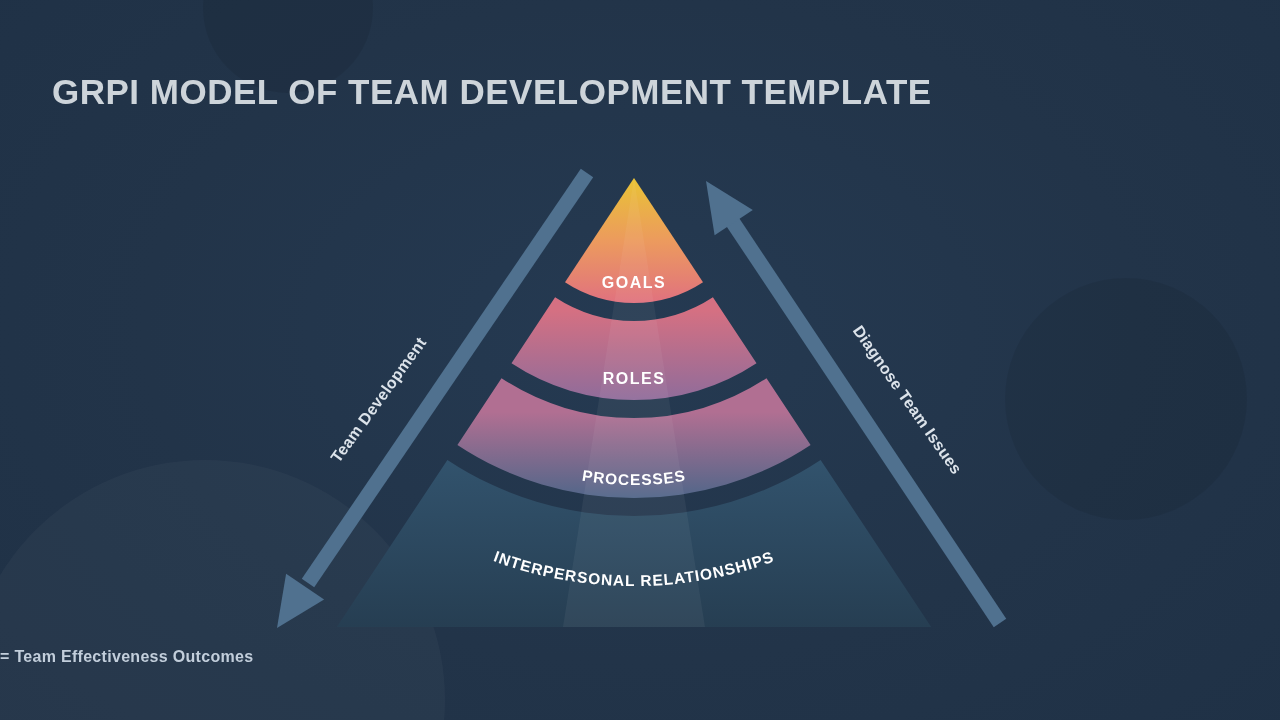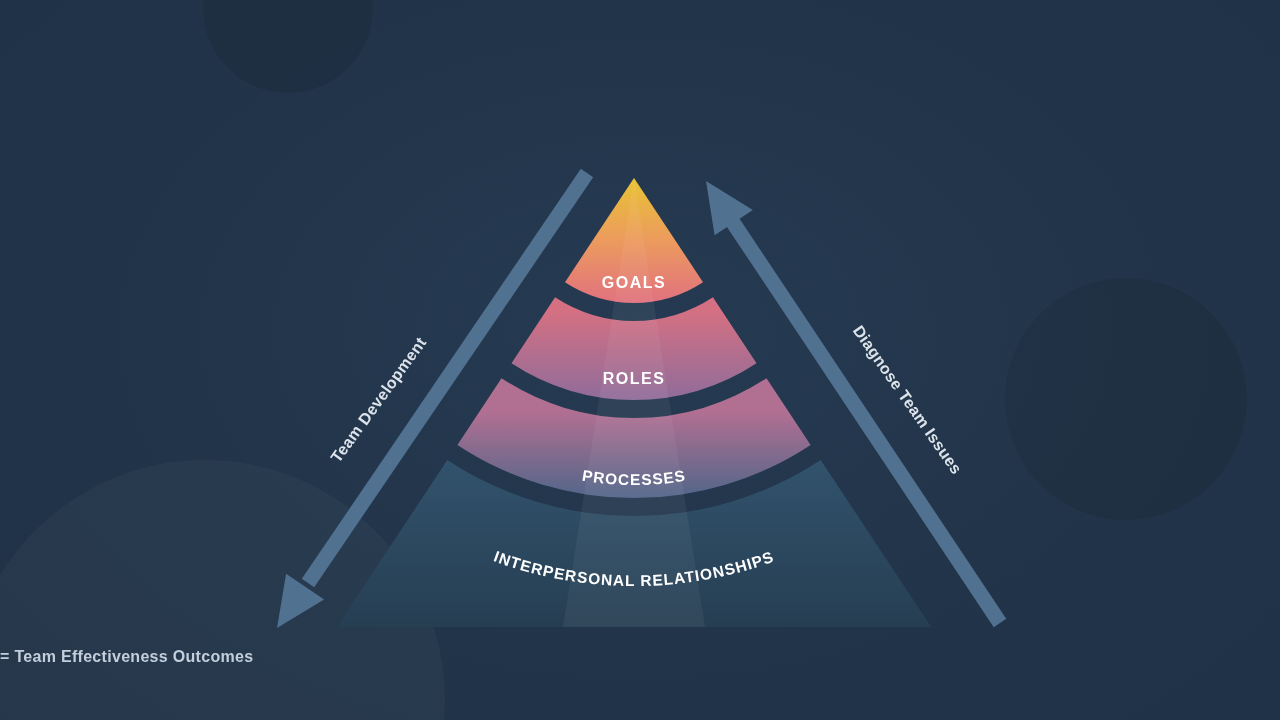--- a/index.html
+++ b/index.html
@@ -25,20 +25,21 @@
   }
 </style>
 </head>
 <body>
 
 <div class="bg-circle c1"></div>
 <div class="bg-circle c2"></div>
 <div class="bg-circle c3"></div>
 
 <div class="header">
+  <div class="title">GRPI MODEL OF TEAM DEVELOPMENT TEMPLATE</div>
 </div>
 
 <svg class="diagram-svg" width="1280" height="720" viewBox="0 0 1280 720">
   <defs>
     <linearGradient id="gGoals" gradientUnits="userSpaceOnUse" x1="634" y1="178" x2="634" y2="305">
       <stop offset="0" stop-color="#e9c335"></stop>
       <stop offset="0.5" stop-color="#ec9a5e"></stop>
       <stop offset="1" stop-color="#e07080"></stop>
     </linearGradient>
     <linearGradient id="gRoles" gradientUnits="userSpaceOnUse" x1="634" y1="310" x2="634" y2="402">

